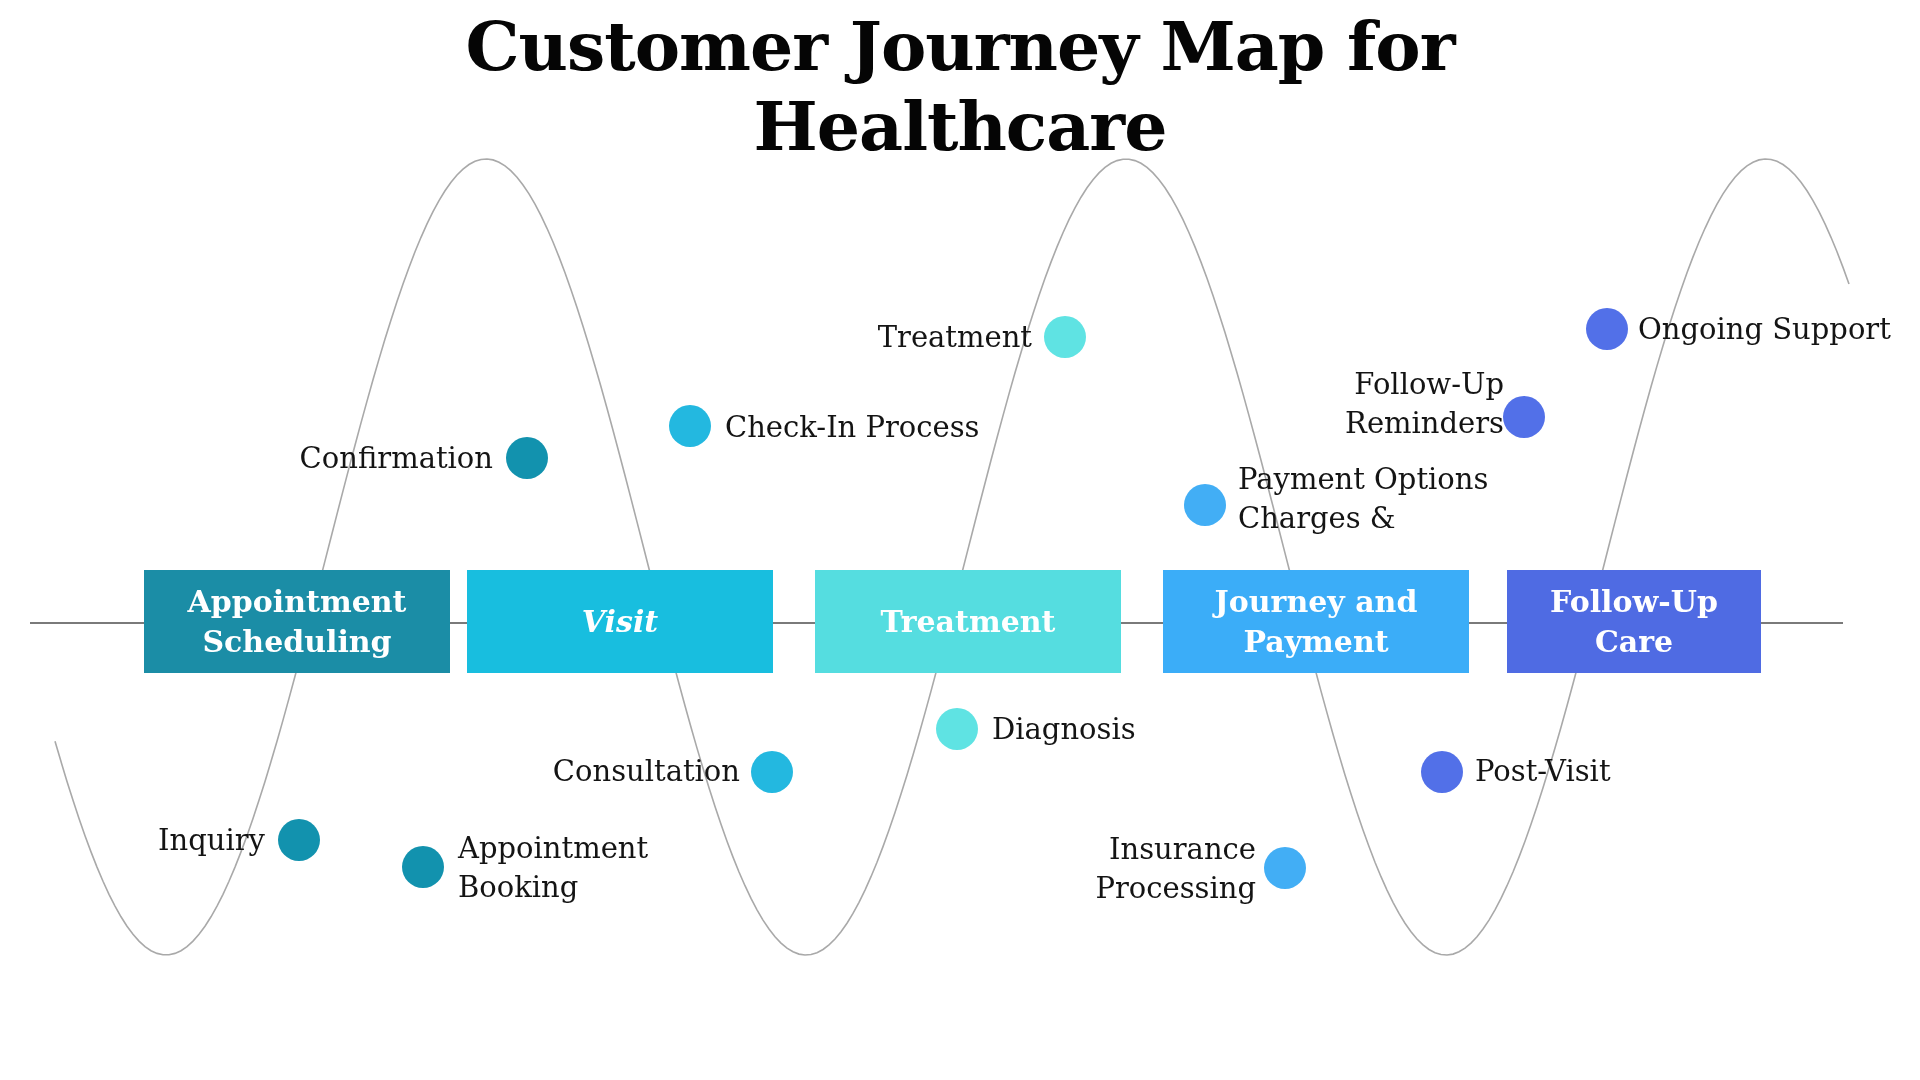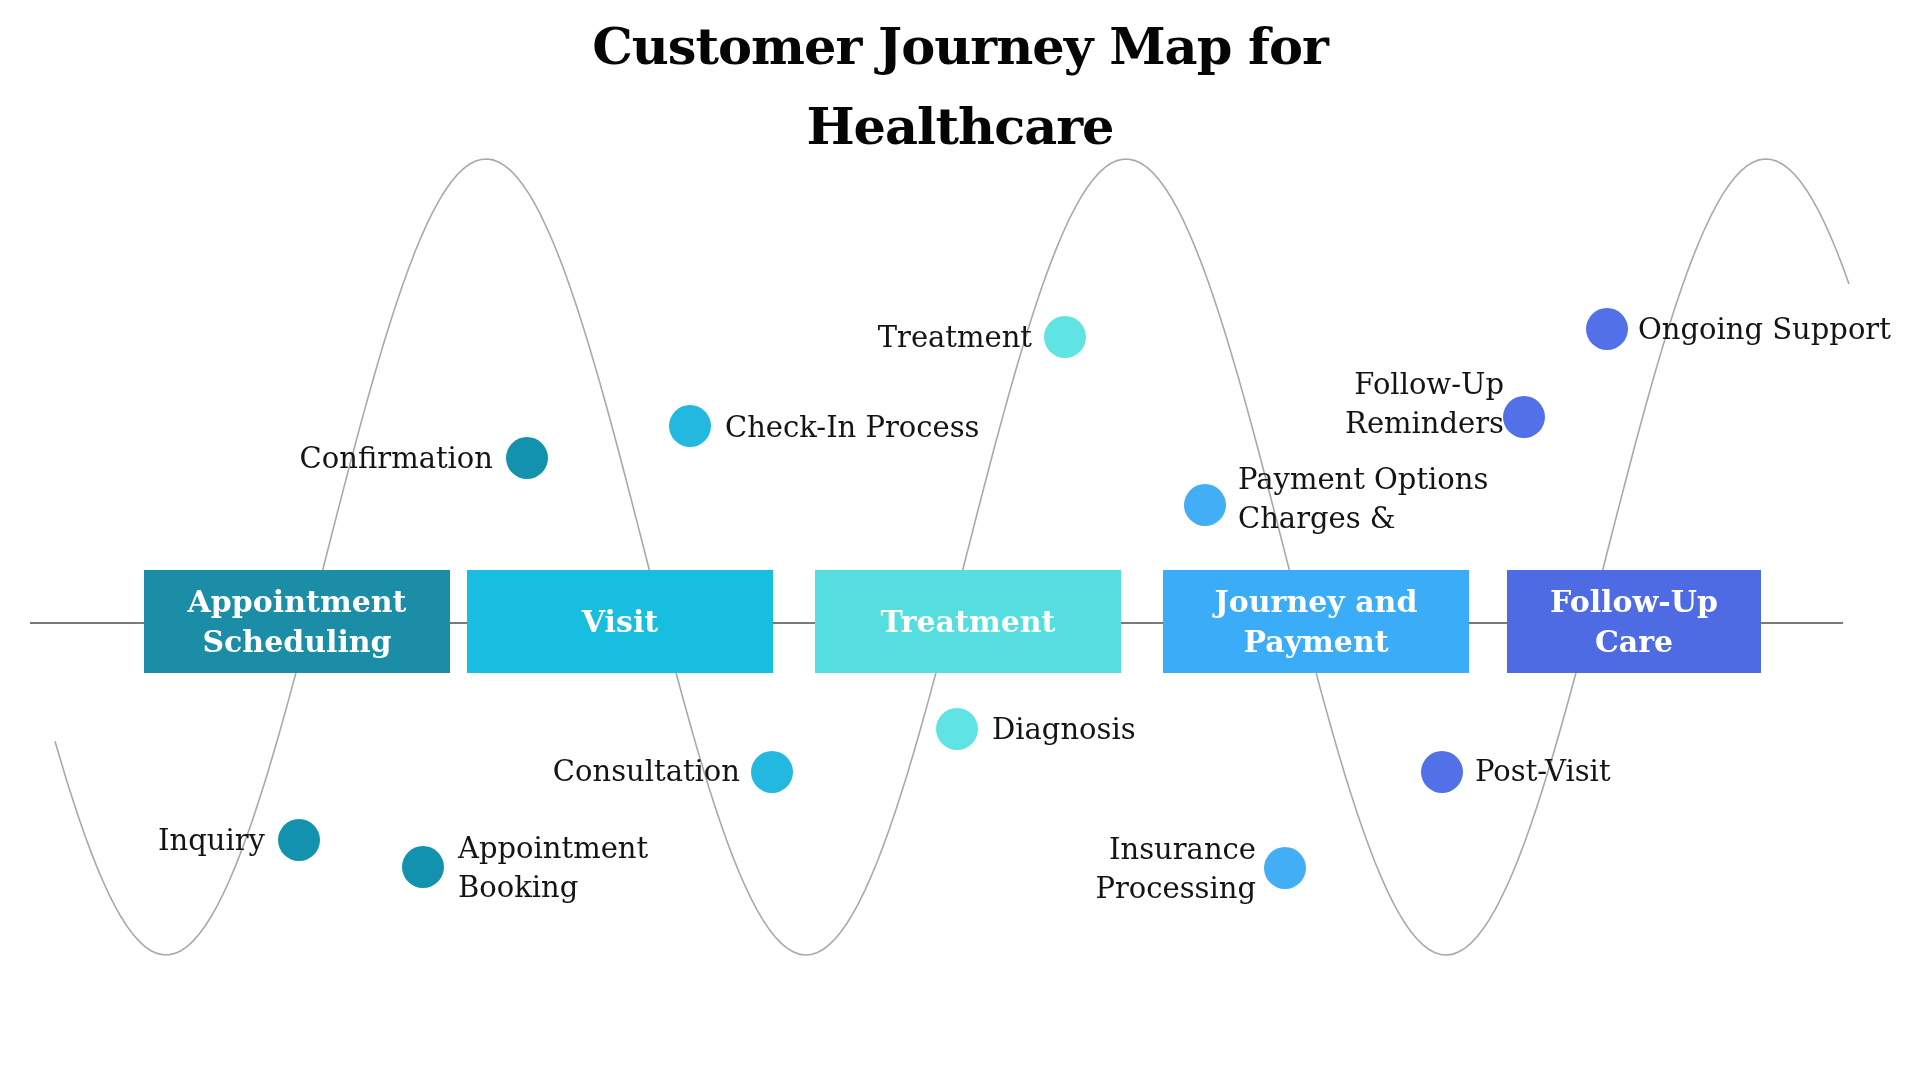--- a/index.html
+++ b/index.html
@@ -3,21 +3,21 @@
 <meta charset="utf-8">
 <style>
   html,body{margin:0;padding:0;background:#ffffff;}
   #canvas{
     position:relative;width:1920px;height:1080px;overflow:hidden;background:#ffffff;
     font-family:"DejaVu Serif","Liberation Serif",serif;
   }
   #curve-layer{position:absolute;left:0;top:0;width:1920px;height:1080px;}
   .title{
     position:absolute;left:0;top:6px;width:100%;text-align:center;
-    font-weight:bold;color:#050505;font-size:51px;line-height:80px;letter-spacing:-1px;
+    font-weight:bold;color:#050505;font-size:68px;line-height:80px;letter-spacing:-1px;
   }
   .stage-box{
     position:absolute;display:flex;align-items:center;justify-content:center;
     color:#ffffff;font-weight:bold;font-size:30px;line-height:40px;text-align:center;
     padding:0;box-sizing:border-box;
   }
   .stage-box span{display:block;padding:0 28px;}
   .dot{position:absolute;width:42px;height:42px;border-radius:50%;}
   .tp-label{
     position:absolute;transform:translateY(-50%);
@@ -38,21 +38,21 @@
 
   <div class="title">
     <div>Customer Journey Map for</div>
     <div>Healthcare</div>
   </div>
 
   <div id="stage-row">
       <div class="stage-box" style="left: 119px; top: 570px; width: 306px; height: 103px; background: rgb(27, 141, 166); margin-left: 25px;">
         <span>Appointment Scheduling</span>
       </div>
-      <div class="stage-box" style="left: 467px; top: 570px; width: 306px; height: 103px; background: rgb(24, 190, 223);">
+      <div class="stage-box" style="left: 467px; top: 570px; width: 306px; height: 103px; background: rgb(24, 190, 223); font-style: italic;">
         <span>Visit</span>
       </div>
       <div class="stage-box" style="left: 815px; top: 570px; width: 306px; height: 103px; background: rgb(85, 221, 224);">
         <span>Treatment</span>
       </div>
       <div class="stage-box" style="left: 1163px; top: 570px; width: 306px; height: 103px; background: rgb(59, 173, 248);">
         <span>Journey and Payment</span>
       </div>
       <div class="stage-box" style="left: 1507px; top: 570px; width: 254px; height: 103px; background: rgb(79, 107, 227);">
         <span>Follow-Up Care</span>

